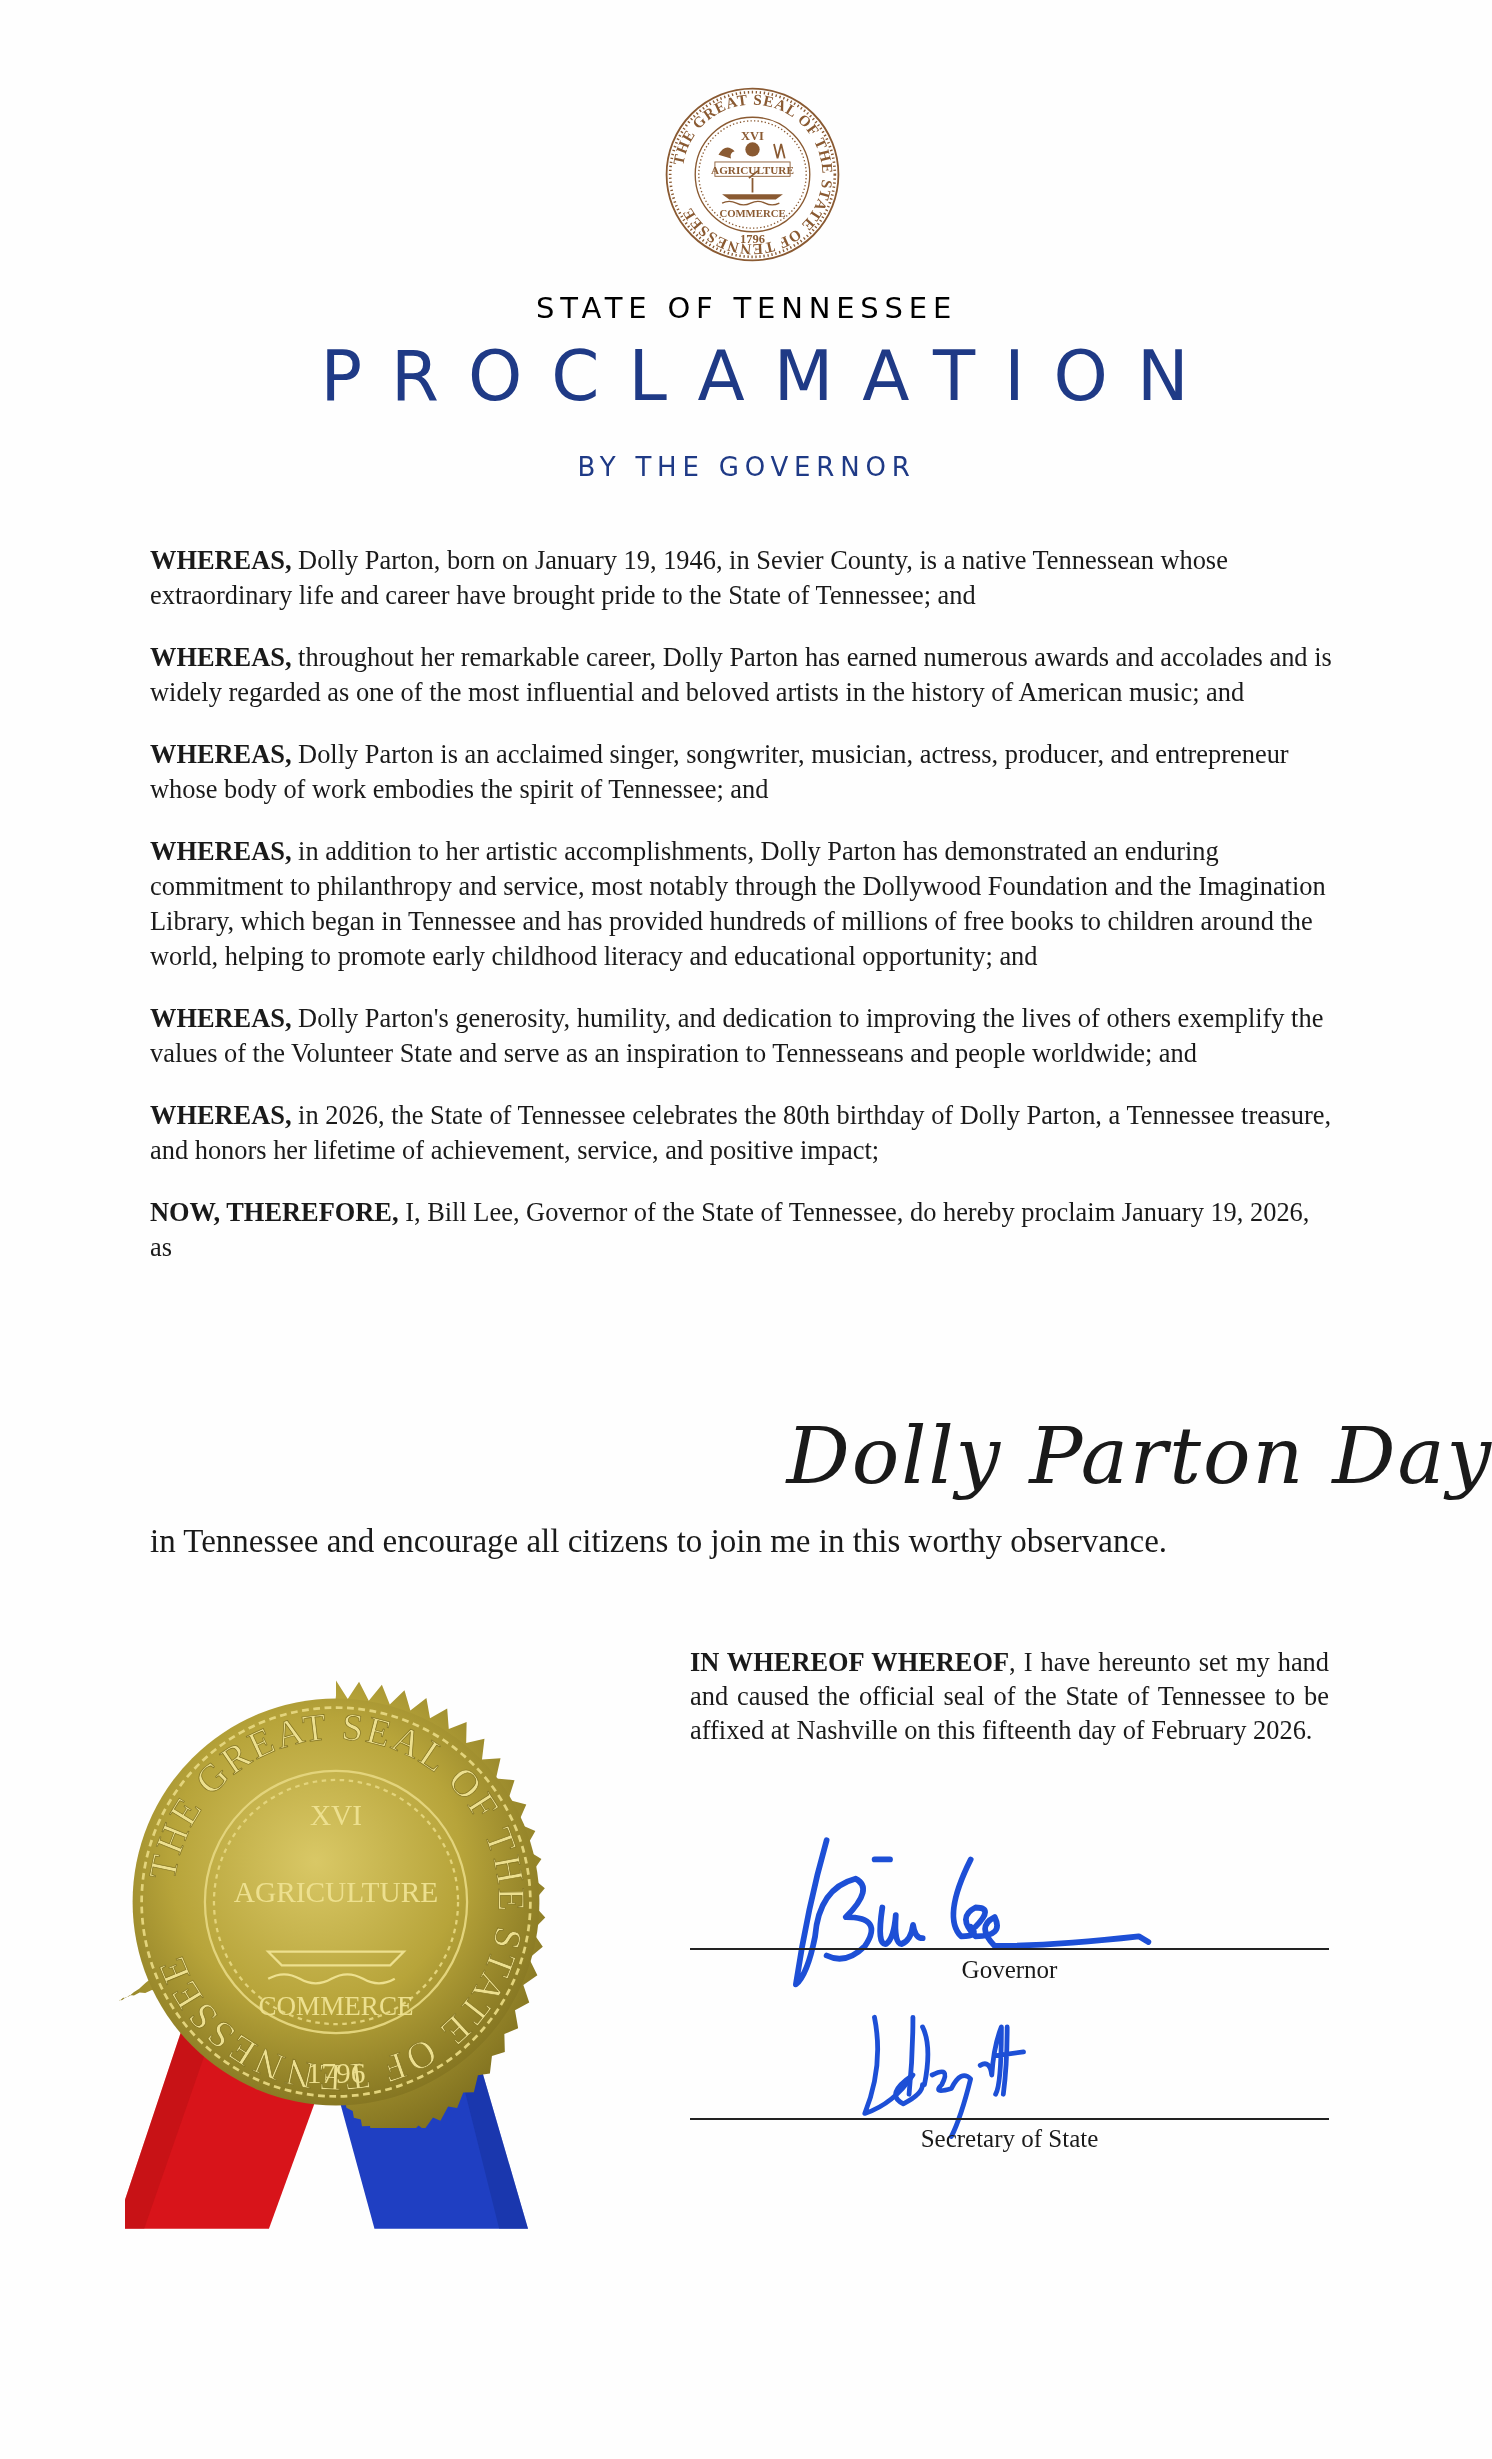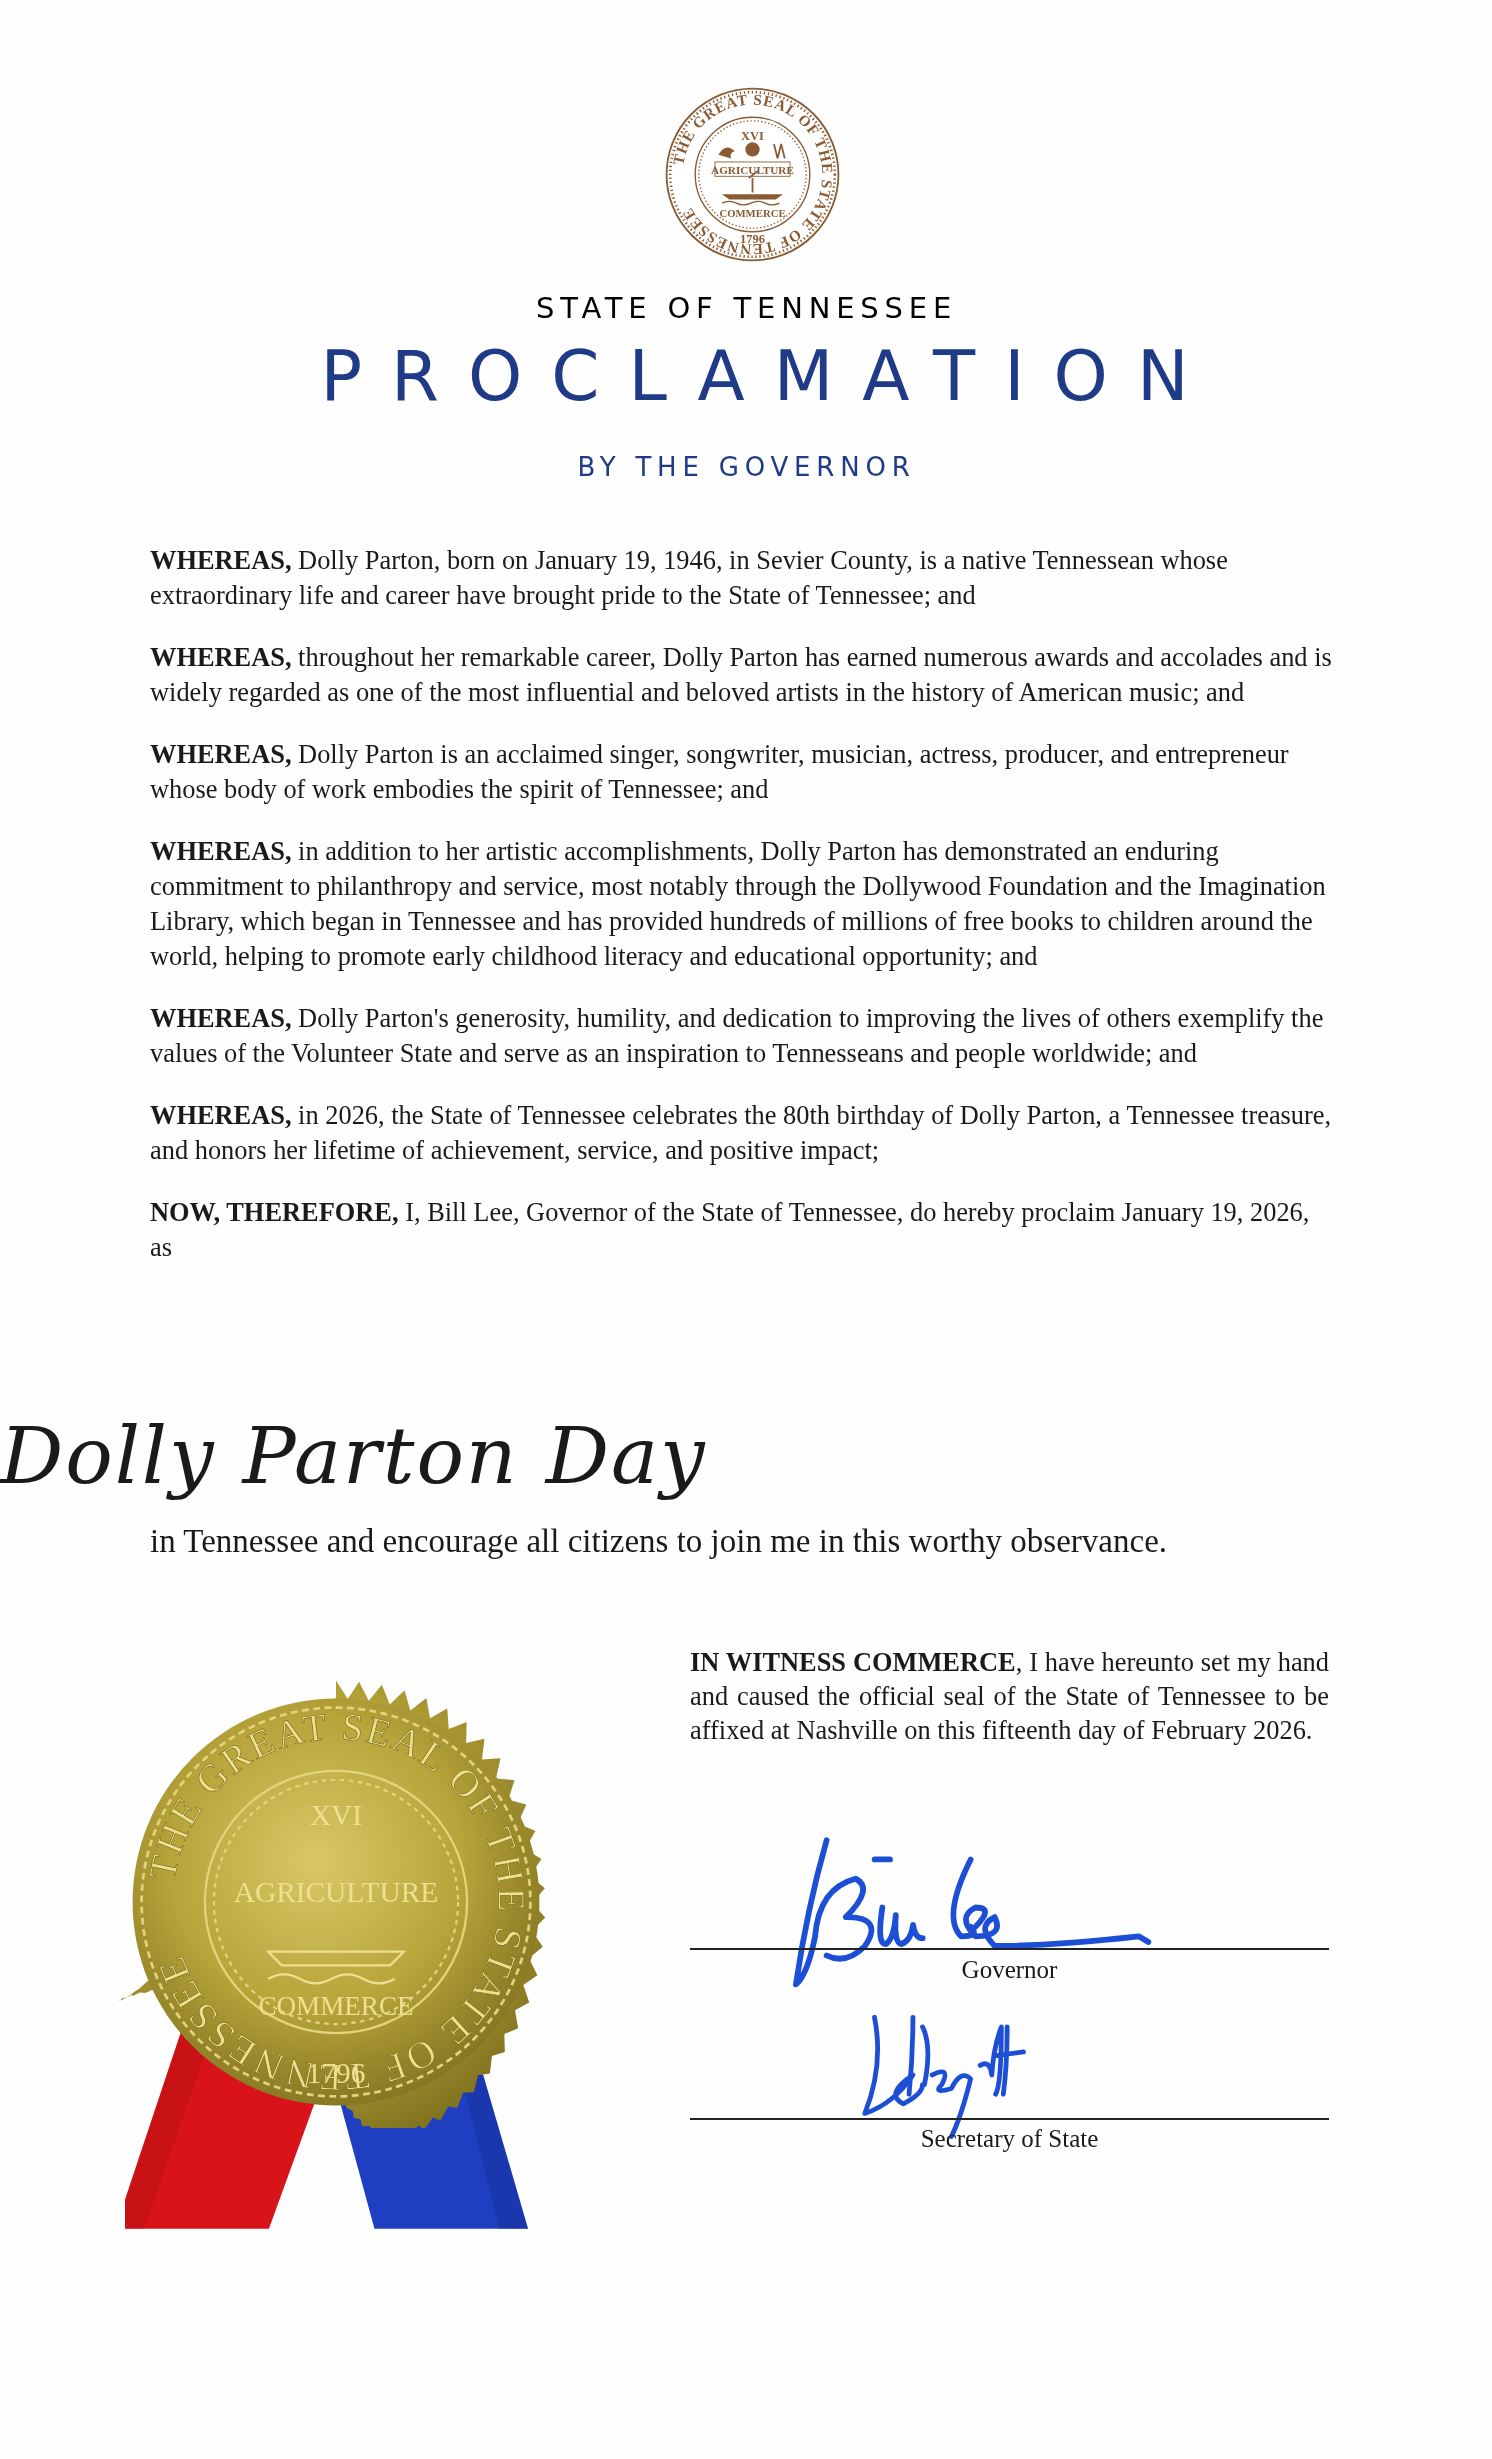--- a/index.html
+++ b/index.html
@@ -12,21 +12,21 @@
     
     .hdr-state { position: absolute; left: 0; width: 1493px; top: 291px; text-align: center; font-family: "DejaVu Sans", sans-serif; font-size: 29px; letter-spacing: 5.8px; color: #000000; font-weight: normal; }
     .hdr-title { position: absolute; left: 0; width: 1493px; top: 336px; text-align: center; font-family: "DejaVu Sans", sans-serif; font-size: 69px; letter-spacing: 29px; color: #1f3a86; padding-left: 45px; box-sizing: border-box; font-weight: normal; }
     .hdr-by { position: absolute; left: 0; width: 1493px; top: 452px; text-align: center; font-family: "DejaVu Sans", sans-serif; font-size: 26px; letter-spacing: 5.8px; color: #1f3a86; }
 
     
     .body { position: absolute; left: 150px; top: 543px; width: 1186px; font-size: 26.4px; line-height: 35px; }
     .para { margin: 0 0 27px 0; }
     .lead { font-weight: bold; }
 
-    .script-title { position: absolute; left: 0; width: 1493px; top: 1410px; text-align: left; font-family: "DejaVu Serif", serif; font-style: italic; font-size: 79px; color: #1a1a1a; letter-spacing: 1.9px; }
+    .script-title { position: absolute; left: 0; width: 1493px; top: 1410px; text-align: right; font-family: "DejaVu Serif", serif; font-style: italic; font-size: 79px; color: #1a1a1a; letter-spacing: 1.9px; }
     .closing { position: absolute; left: 150px; top: 1524px; font-size: 33px; line-height: 35px; }
 
     
     .witness { position: absolute; left: 690px; top: 1645px; width: 639px; font-size: 26.4px; line-height: 34px; text-align: justify; }
 
     .sig-line { position: absolute; left: 690px; width: 639px; height: 1.9px; background: #222; }
     .sig-label { position: absolute; left: 690px; width: 639px; text-align: center; font-size: 25px; }
     .sig-svg { position: absolute; }
 
     
@@ -72,21 +72,21 @@
     <p class="para"><span class="lead">WHEREAS,</span><span> Dolly Parton is an acclaimed singer, songwriter, musician, actress, producer, and entrepreneur whose body of work embodies the spirit of Tennessee; and</span></p>
     <p class="para"><span class="lead">WHEREAS,</span><span> in addition to her artistic accomplishments, Dolly Parton has demonstrated an enduring commitment to philanthropy and service, most notably through the Dollywood Foundation and the Imagination Library, which began in Tennessee and has provided hundreds of millions of free books to children around the world, helping to promote early childhood literacy and educational opportunity; and</span></p>
     <p class="para"><span class="lead">WHEREAS,</span><span> Dolly Parton's generosity, humility, and dedication to improving the lives of others exemplify the values of the Volunteer State and serve as an inspiration to Tennesseans and people worldwide; and</span></p>
     <p class="para"><span class="lead">WHEREAS,</span><span> in 2026, the State of Tennessee celebrates the 80th birthday of Dolly Parton, a Tennessee treasure, and honors her lifetime of achievement, service, and positive impact;</span></p>
     <p class="para"><span class="lead">NOW, THEREFORE,</span><span> I, Bill Lee, Governor of the State of Tennessee, do hereby proclaim January 19, 2026, as</span></p>
   </div>
 
   <div class="script-title">Dolly Parton Day</div>
   <div class="closing">in Tennessee and encourage all citizens to join me in this worthy observance.</div>
 
-  <div class="witness"><span class="lead" style="font-weight:bold">IN WITNESS COMMERCE</span><span>, I have hereunto set my hand and caused the official seal of the State of Tennessee to be affixed at Nashville on this fifteenth day of February 2026.</span></div>
+  <div class="witness"><span class="lead" style="font-weight:bold">IN WHEREOF WHEREOF</span><span>, I have hereunto set my hand and caused the official seal of the State of Tennessee to be affixed at Nashville on this fifteenth day of February 2026.</span></div>
 
   <svg class="sig-svg" style="left:769px; top:1821px;" width="461" height="173" viewBox="0 0 480 180">
     <g fill="none" stroke="#1d4fd6" stroke-width="6" stroke-linecap="round" stroke-linejoin="round">
       <path d="M60 20 Q40 90 28 170 Q40 160 48 120 Q52 70 90 60 Q110 70 80 100 Q120 100 100 130 Q80 150 60 140"></path>
       <path d="M110 40 l16 0"></path>
       <path d="M118 90 q-6 40 4 38 q8 -6 10 -30 q-2 30 6 30 q10 -4 12 -20 q2 14 10 14"></path>
       <path d="M210 40 q-30 60 -10 80 q20 0 10 -10"></path>
       <path d="M215 110 q20 -20 0 -20 q-20 10 0 30 q30 0 20 -20 q-20 10 0 30 q60 0 150 -10 l10 6"></path>
     </g>
   </svg>

